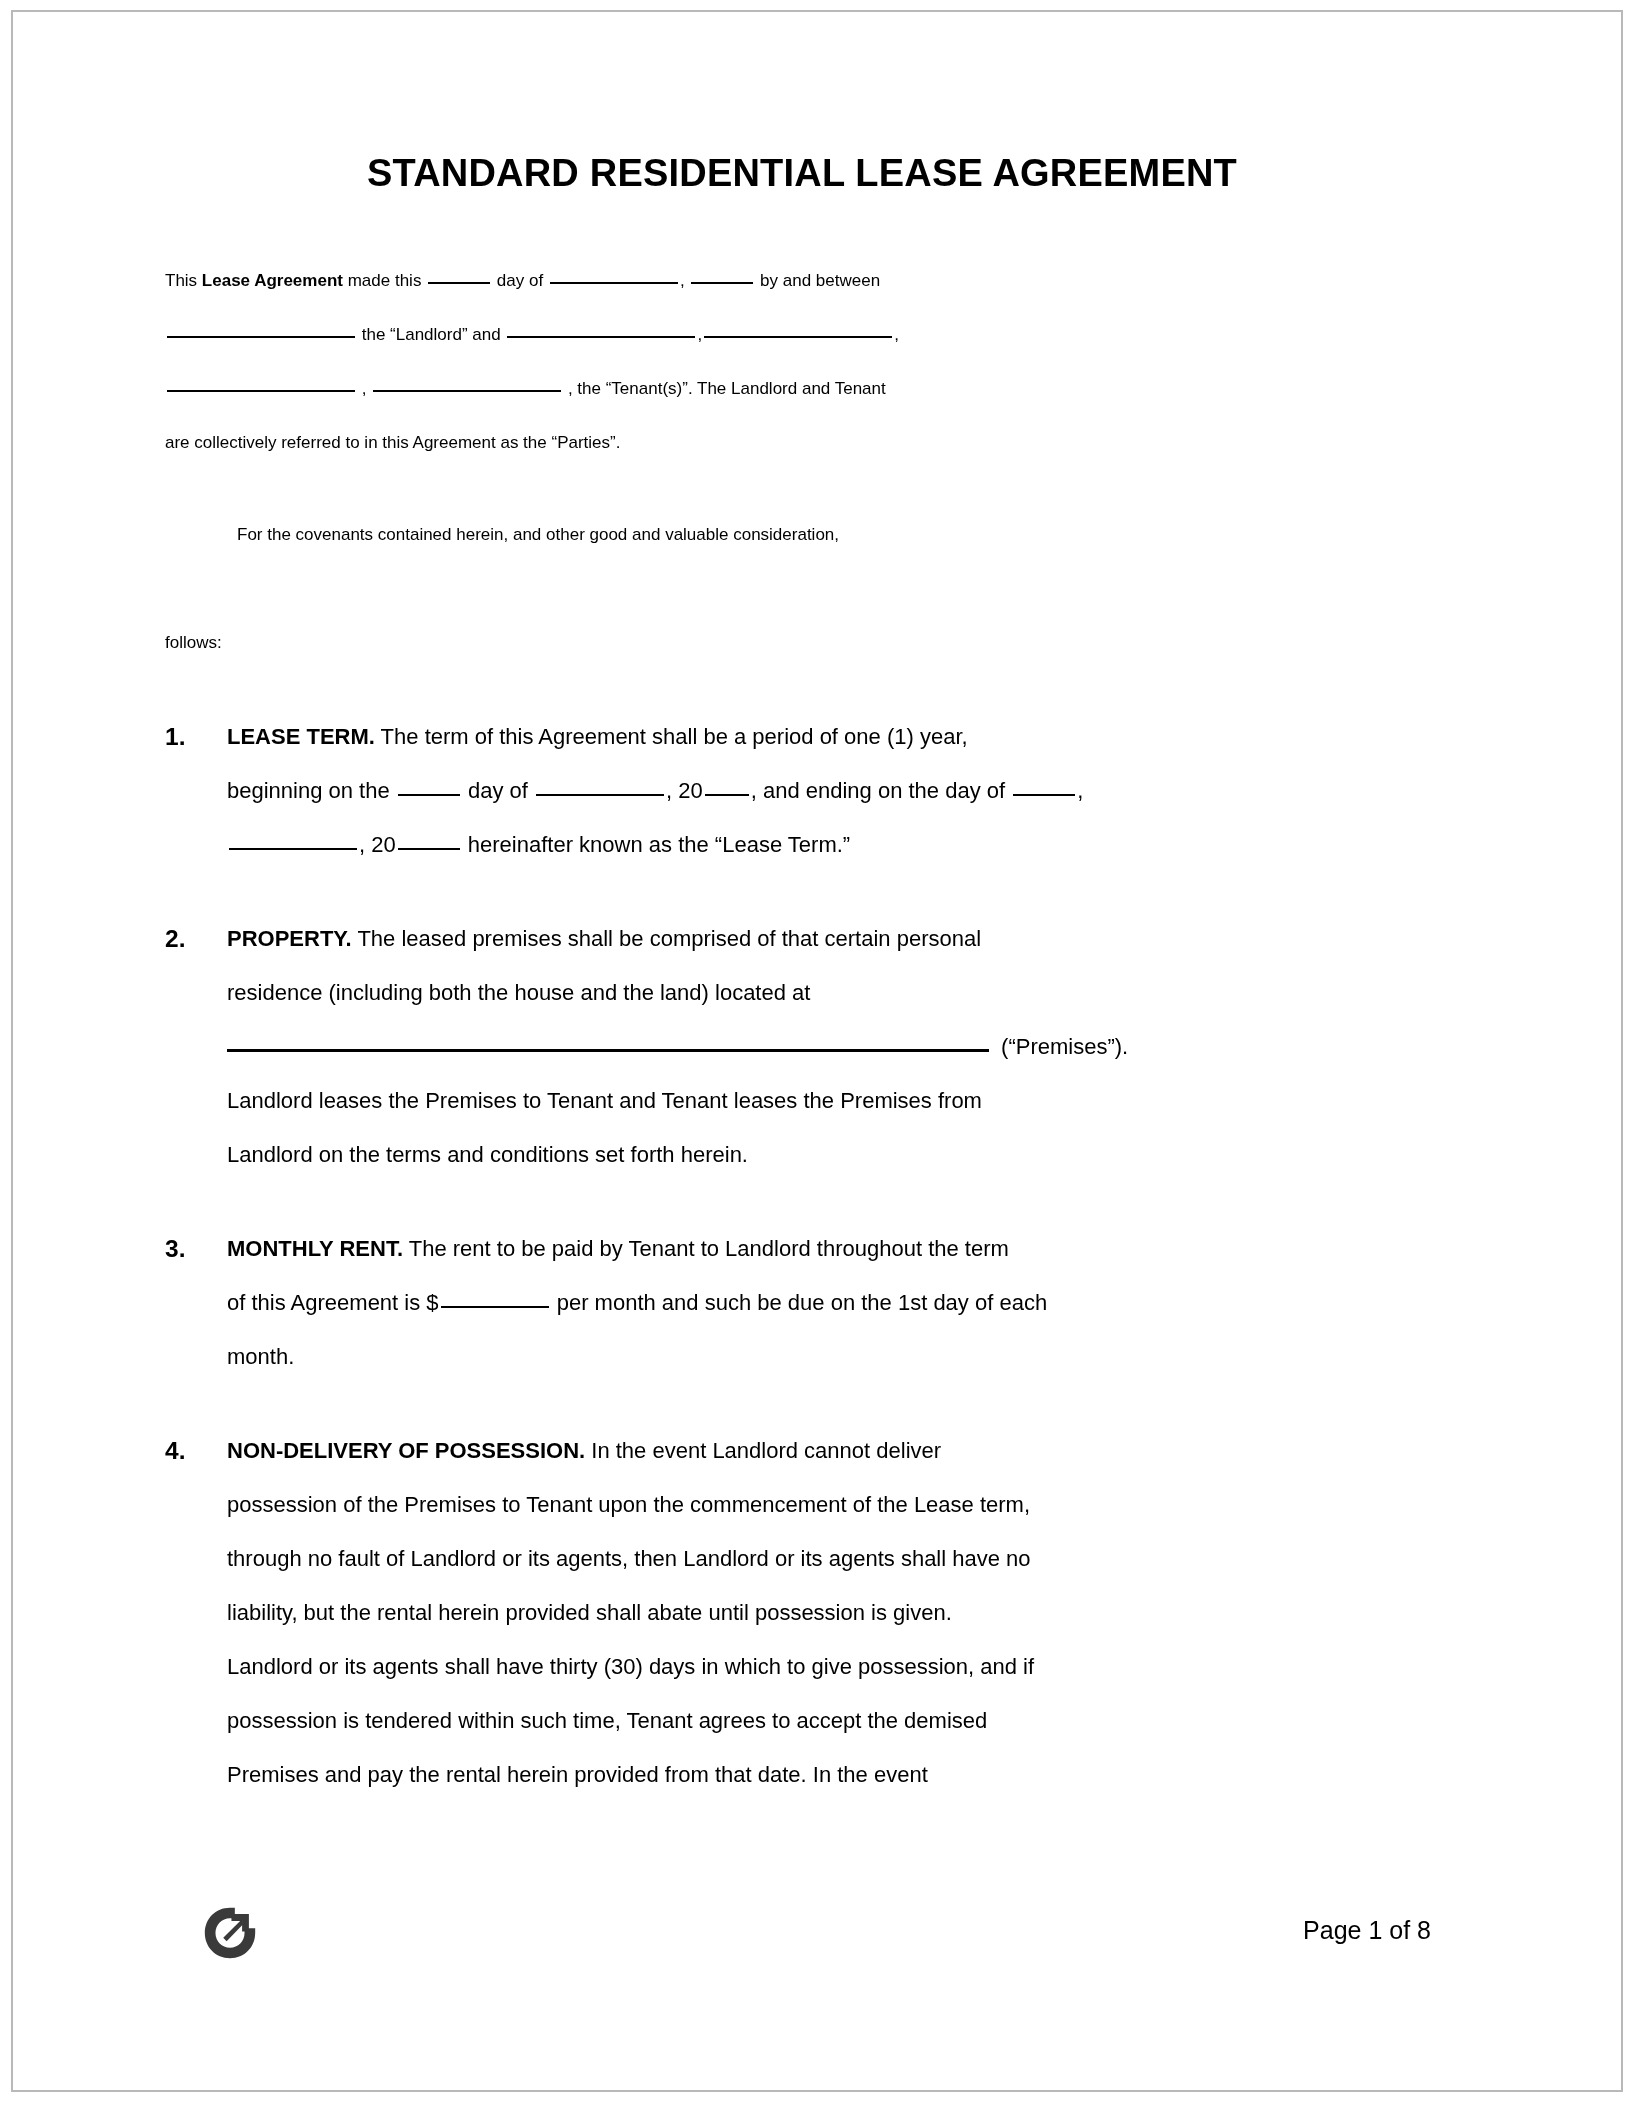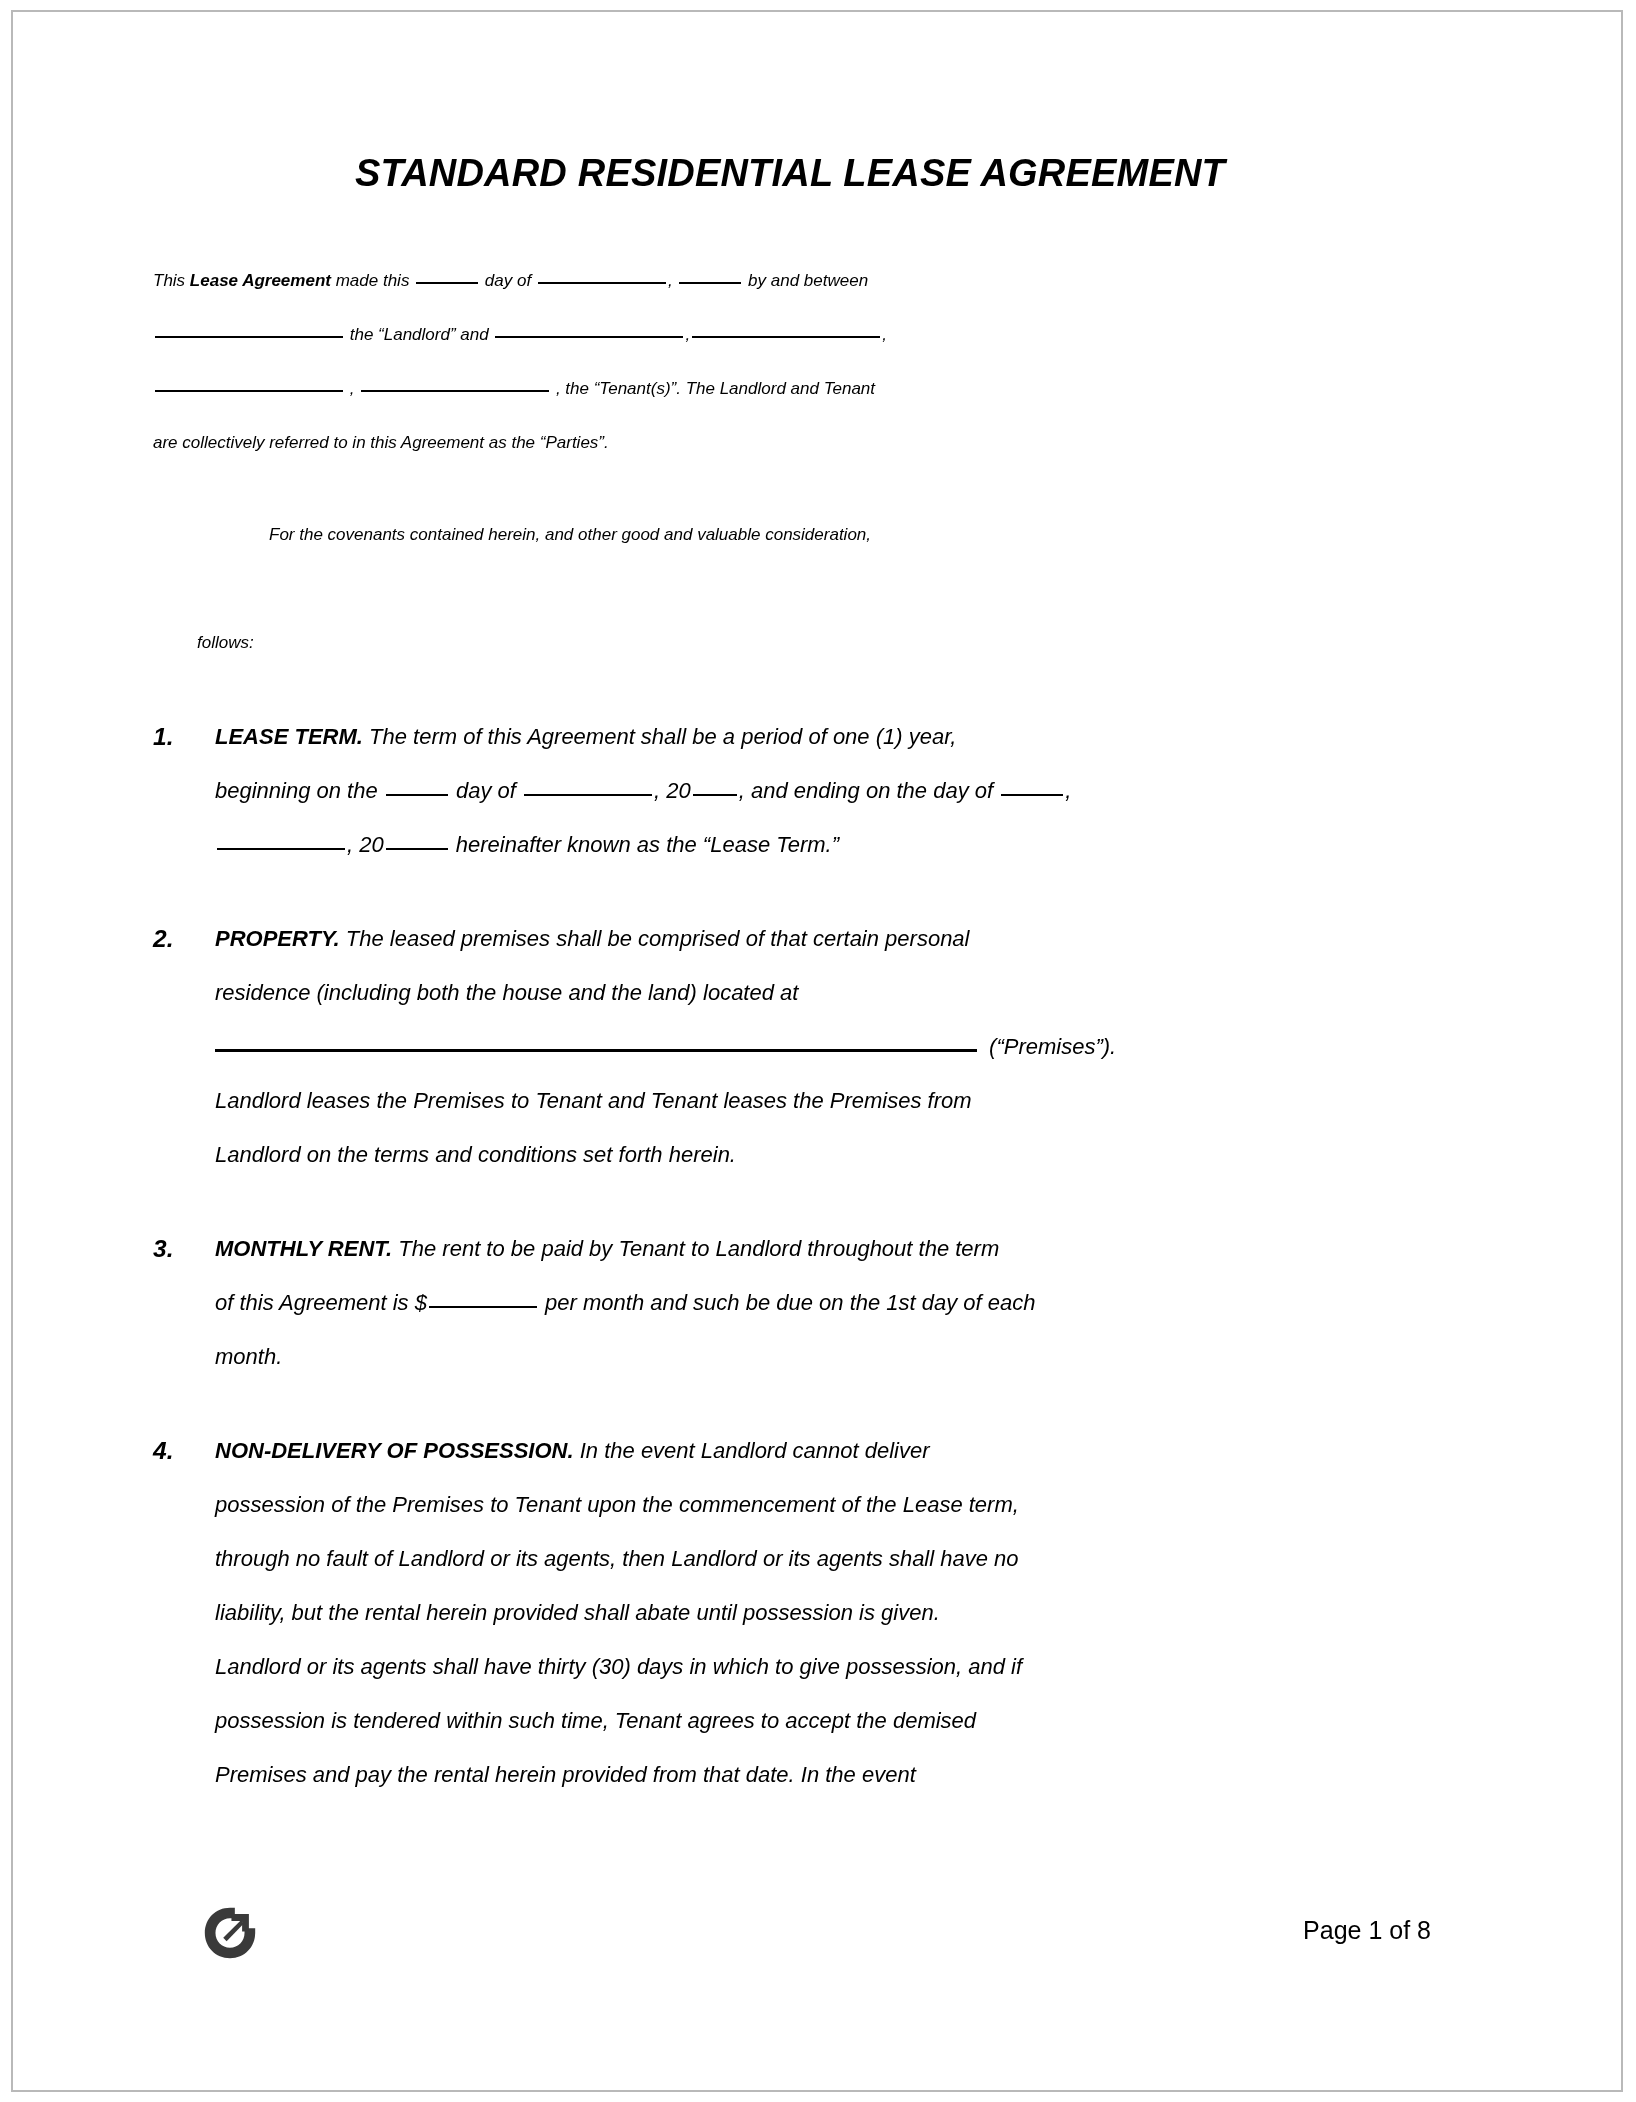--- a/index.html
+++ b/index.html
@@ -30,25 +30,24 @@
     top: 10px;
     width: 1612px;
     height: 2082px;
     border: 2px solid #b9b9b9;
     background: #ffffff;
     box-sizing: border-box;
   }
 
   .page-body {
     position: absolute;
-    left: 140px;
+    left: 152px;
     top: 120px;
     width: 1320px;
     box-sizing: border-box;
-    font-style: italic;
   }
 
   .doc-title {
     font-size: 38px;
     font-weight: bold;
     letter-spacing: 0.2px;
     text-align: center;
     margin: 0 0 0 0;
     padding-top: 18px;
     padding-right: 46px;
@@ -61,21 +60,20 @@
 
   .para {
     font-size: 17px;
     line-height: 54px;
     margin: 0;
     text-align: left;
   }
 
   .para.spaced {
     margin-top: 38px;
-    margin-left: 44px;
   }
 
   .indent-first {
     display: inline-block;
     width: 72px;
   }
 
   b, .b {
     font-weight: bold;
   }

